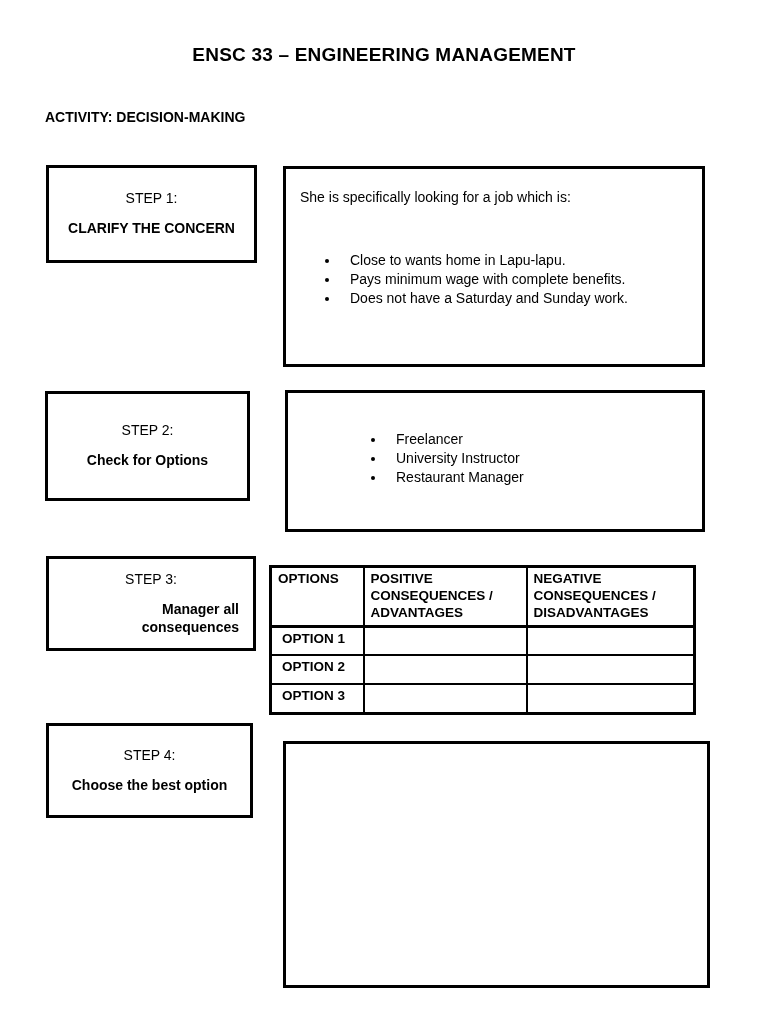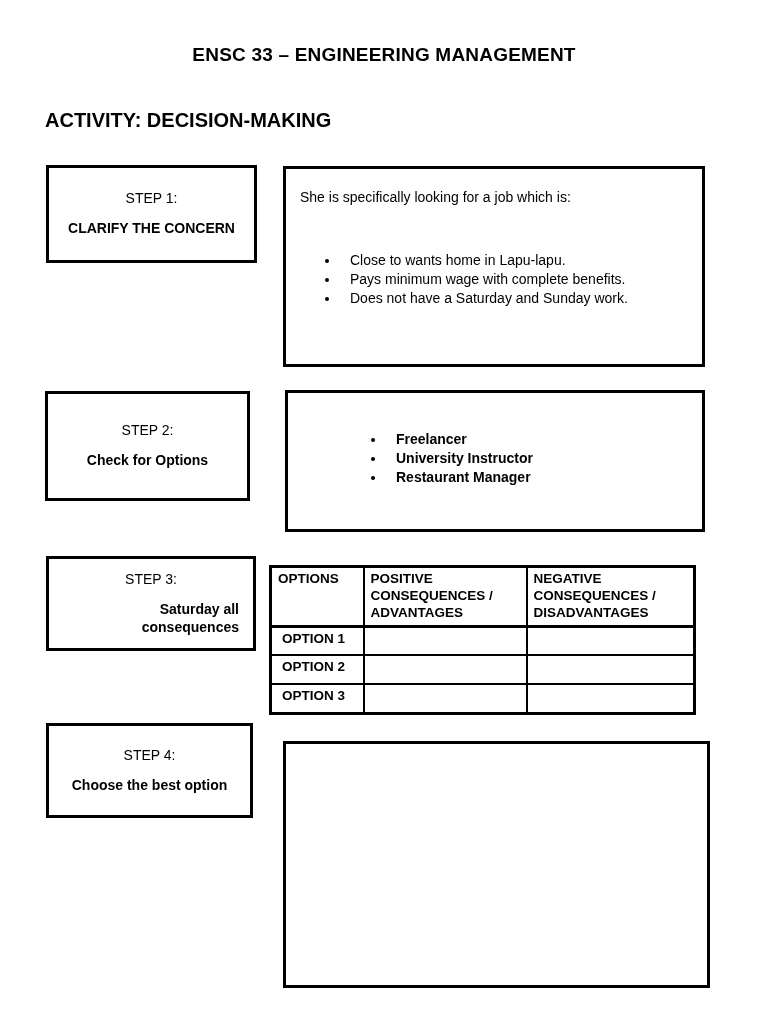--- a/index.html
+++ b/index.html
@@ -11,21 +11,21 @@
     color: #000000;
     overflow: hidden;
   }
   .doc-title {
     position: absolute; top: 44px; left: 0; width: 768px;
     text-align: center; font-size: 19px; font-weight: bold;
     letter-spacing: 0.2px;
   }
   .activity-label {
     position: absolute; left: 45px; top: 109px;
-    font-size: 20px; font-weight: bold;
+    font-size: 14px; font-weight: bold;
   }
   .step-box {
     position: absolute;
     border: 3px solid #000000;
     display: flex; flex-direction: column;
     justify-content: center; align-items: center;
     text-align: right;
   }
   .step-label { font-size: 14px; font-weight: normal; }
   .step-title { font-size: 14px; font-weight: bold; margin-top: 13px; padding: 0 14px; line-height: 1.3; }
@@ -40,21 +40,21 @@
     font-size: 14px; line-height: 1.35;
   }
   .content-box.c1 { left: 283px; top: 166px; width: 422px; height: 201px; padding: 19px 14px; }
   .content-box.c2 { left: 285px; top: 390px; width: 420px; height: 142px; }
   .content-box.c4 { left: 283px; top: 741px; width: 427px; height: 247px; }
 
   .c1 p + p { margin-top: 15px; }
   .c1 ul { margin: 44px 0 0 0; padding-left: 40px; list-style-type: disc; }
   .c1 li { padding-left: 10px; }
   .c2 ul { margin: 37px 0 0 0; padding-left: 98px; list-style-type: disc; }
-  .c2 li { padding-left: 10px; font-weight: bold; }
+  .c2 li { padding-left: 10px; }
 
   table.consequences {
     position: absolute; left: 269px; top: 565px; width: 424px;
     border-collapse: collapse; table-layout: fixed;
     border: 3px solid #000000;
   }
   .consequences col.c-opt { width: 93px; }
   .consequences col.c-pos { width: 163px; }
   .consequences col.c-neg { width: 168px; }
   .consequences th, .consequences td {
@@ -101,21 +101,21 @@
 <div class="content-box c2">
   <ul>
     <li>Freelancer</li>
     <li>University Instructor</li>
     <li>Restaurant Manager</li>
   </ul>
 </div>
 
 <div class="step-box s3">
   <div class="step-label">STEP 3:</div>
-  <div class="step-title">Saturday all consequences</div>
+  <div class="step-title">Manager all consequences</div>
 </div>
 <table class="consequences">
   <colgroup>
       <col class="c-opt">
       <col class="c-pos">
       <col class="c-neg">
     </colgroup>
   <thead>
     <tr>
       <th>OPTIONS</th>

